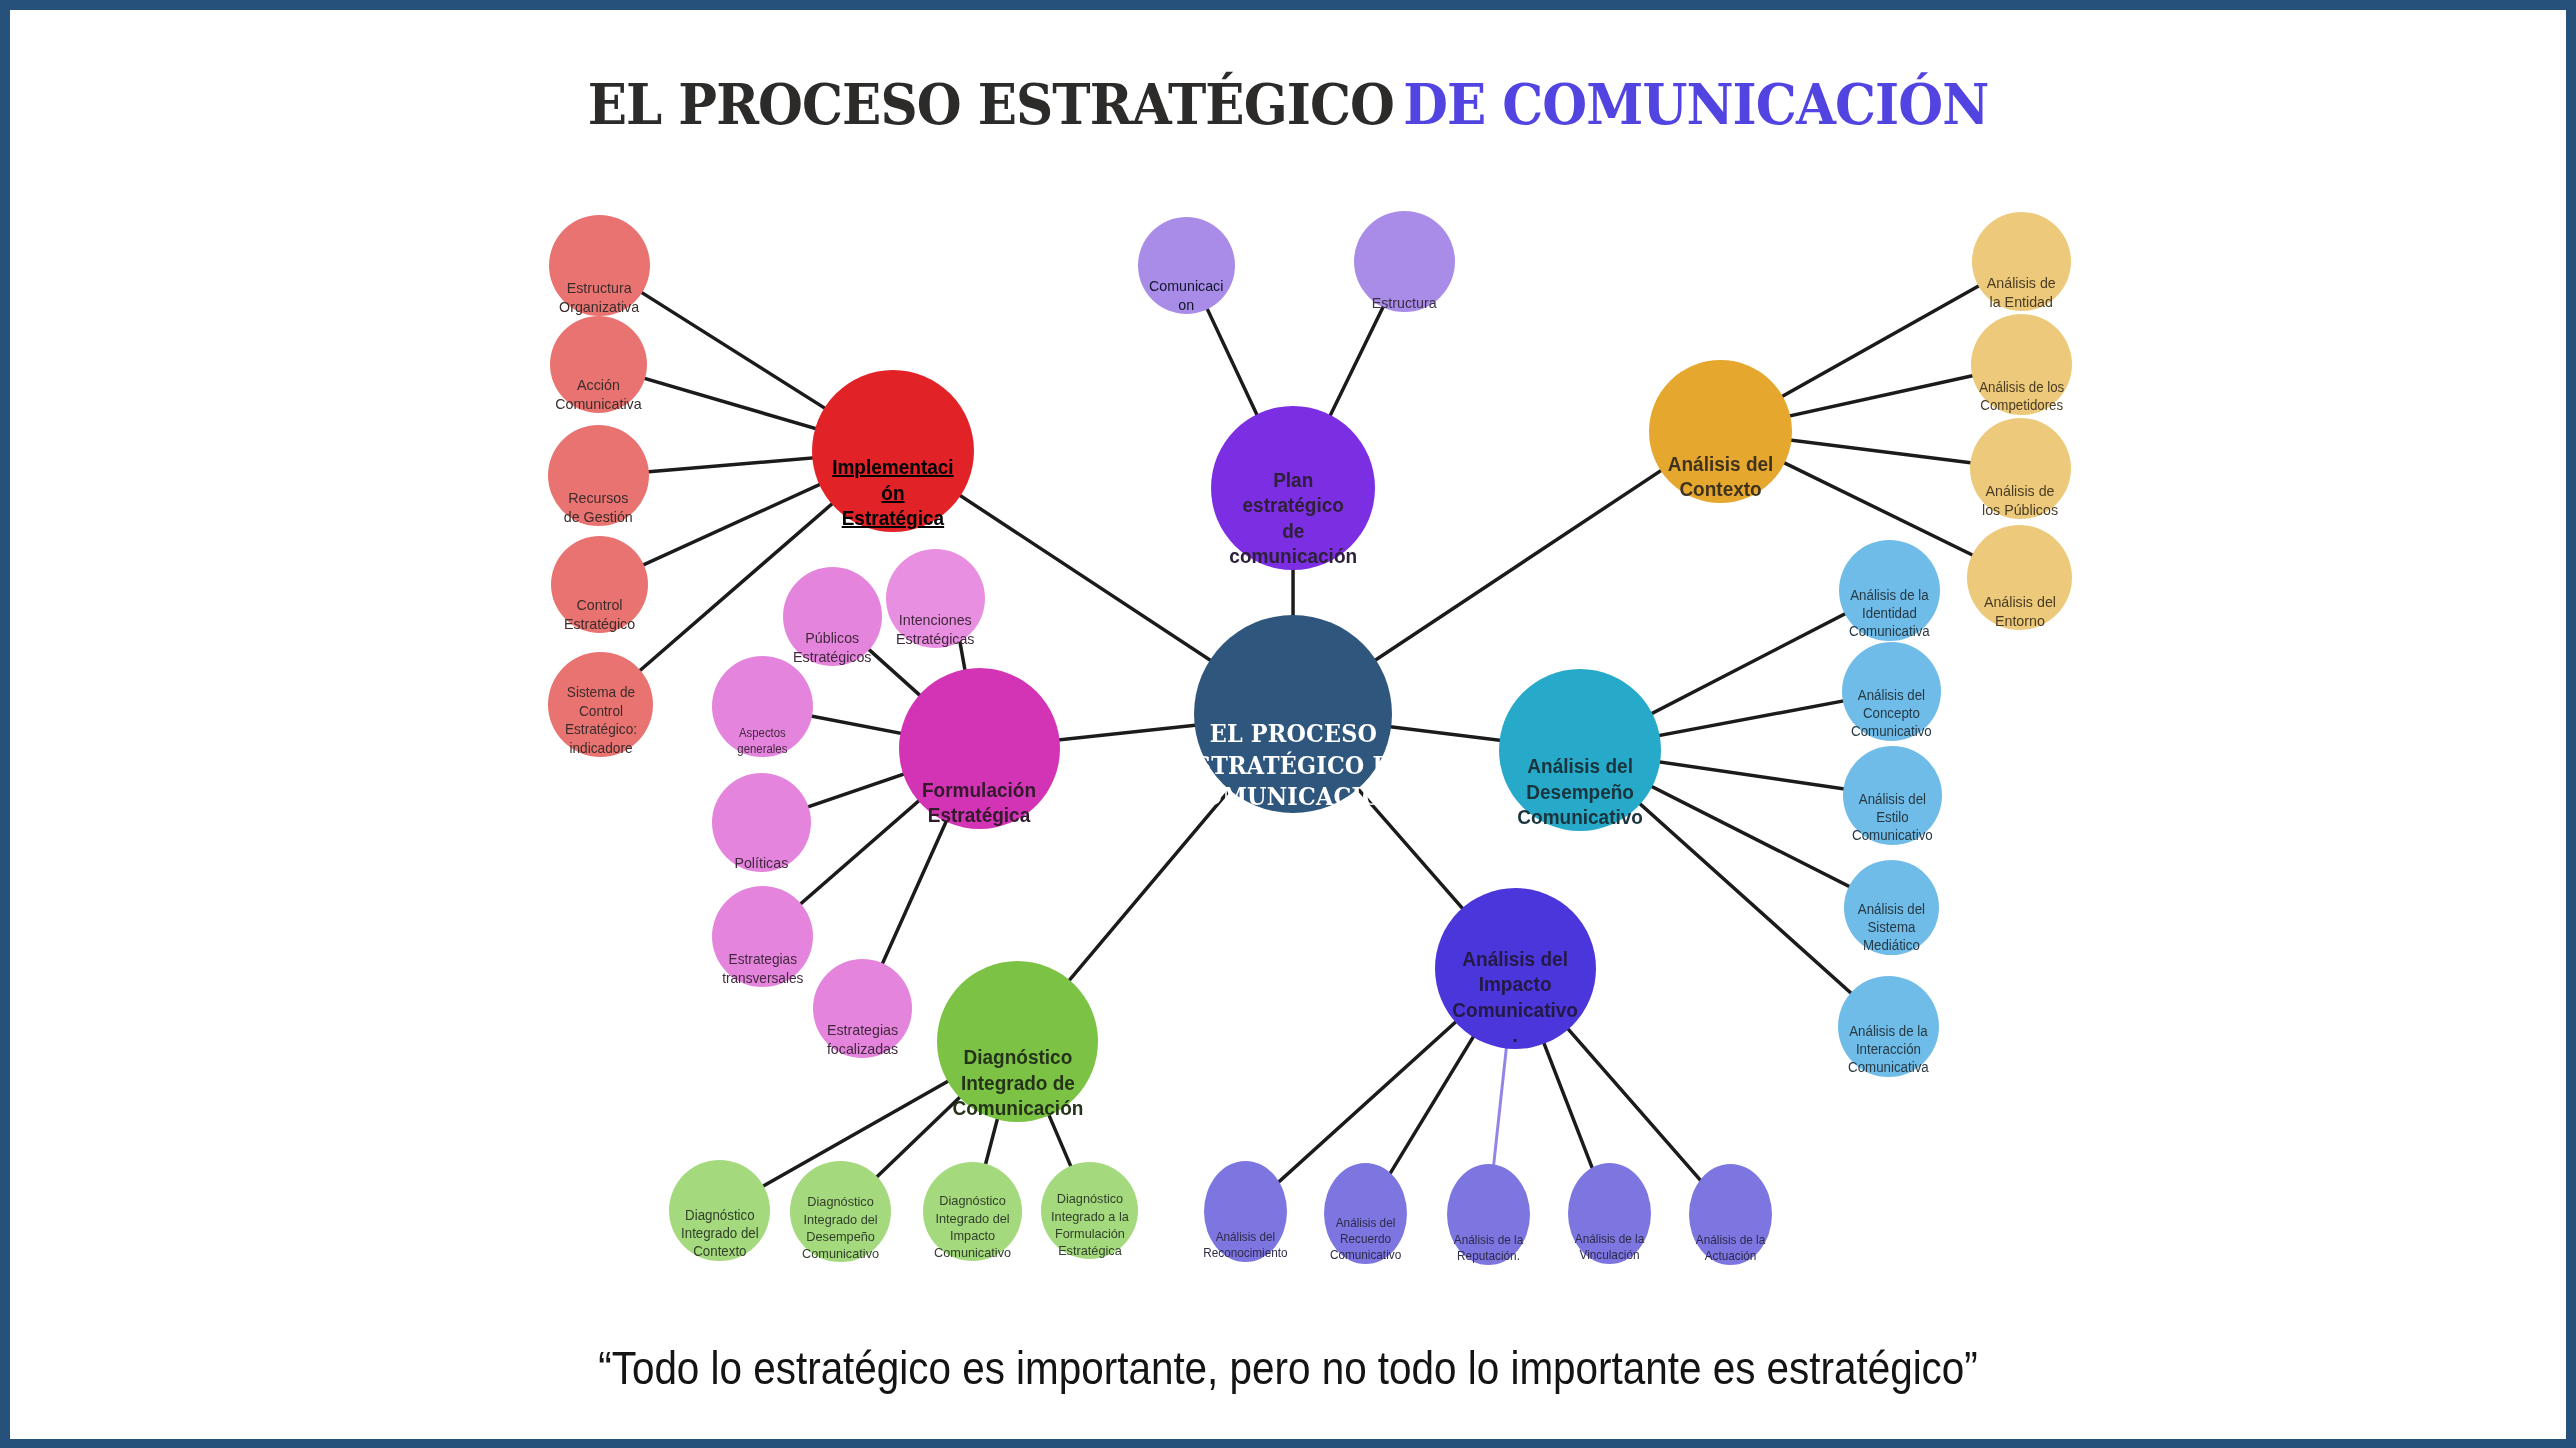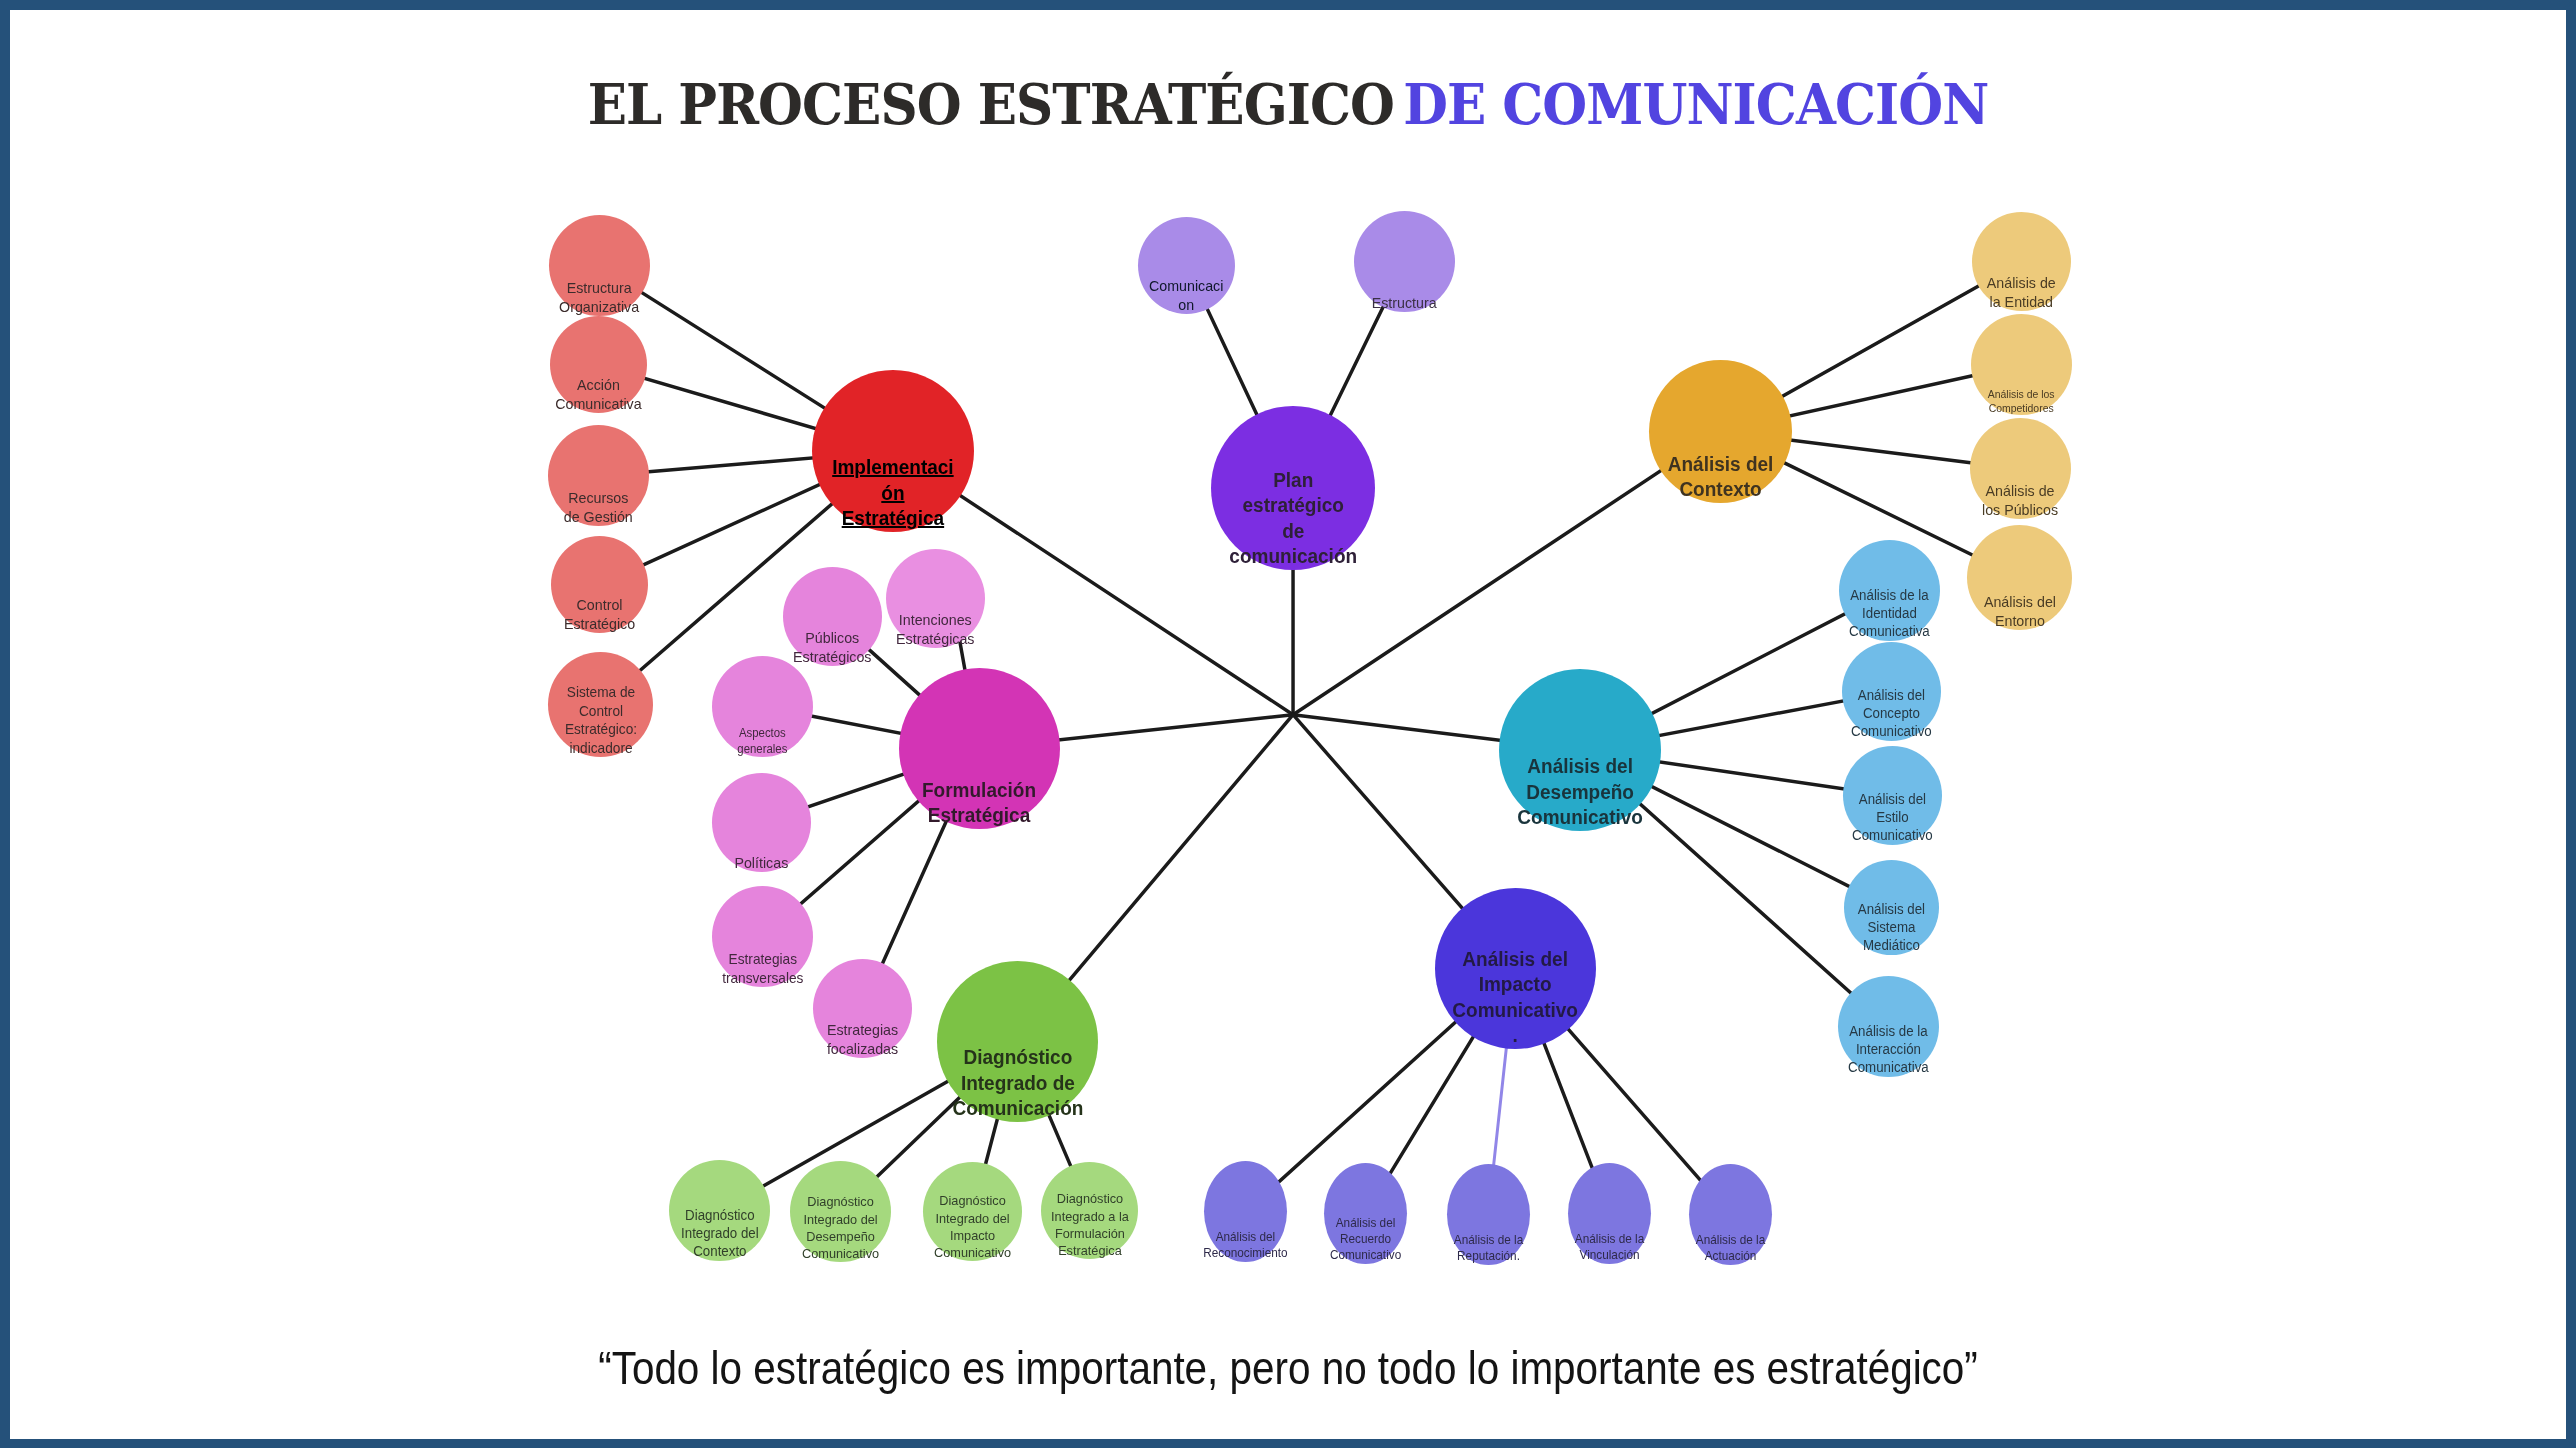--- a/index.html
+++ b/index.html
@@ -74,20 +74,27 @@
       <line x1="1017" y1="1041" x2="972" y2="1213" stroke="#1B1B1B" stroke-width="3.5" stroke-linecap="round"></line>
       <line x1="1017" y1="1041" x2="1090" y2="1212" stroke="#1B1B1B" stroke-width="3.5" stroke-linecap="round"></line>
       <line x1="1519" y1="967" x2="1247" y2="1213" stroke="#1B1B1B" stroke-width="3.5" stroke-linecap="round"></line>
       <line x1="1519" y1="967" x2="1368" y2="1215" stroke="#1B1B1B" stroke-width="3.5" stroke-linecap="round"></line>
       <line x1="1519" y1="967" x2="1492" y2="1216" stroke="#9186E8" stroke-width="3" stroke-linecap="round"></line>
       <line x1="1519" y1="967" x2="1615" y2="1215" stroke="#1B1B1B" stroke-width="3.5" stroke-linecap="round"></line>
       <line x1="1519" y1="967" x2="1737" y2="1216" stroke="#1B1B1B" stroke-width="3.5" stroke-linecap="round"></line>
     </svg>
 
   <div class="node-layer">
+      <div class="node serif" style="left: 1184px; top: 605px; width: 198px; height: 198px; background: rgb(47, 87, 125); color: rgb(255, 255, 255); font-size: 24px; font-weight: 700;">
+        <div class="label">
+          <div>EL PROCESO</div>
+          <div>ESTRATÉGICO DE</div>
+          <div>COMUNICACIÓN</div>
+        </div>
+      </div>
       <div class="node" style="left: 802px; top: 360px; width: 162px; height: 162px; background: rgb(225, 35, 39); color: #000000; font-size: 20px; font-weight: 700; text-decoration: underline;">
         <div class="label">
           <div>Implementaci</div>
           <div>ón</div>
           <div>Estratégica</div>
         </div>
       </div>
       <div class="node" style="left: 539px; top: 205px; width: 101px; height: 101px; background: rgb(232, 115, 112); color: rgb(60, 44, 44); font-size: 15px; font-weight: 400;">
         <div class="label">
           <div>Estructura</div>
@@ -144,21 +151,21 @@
           <div>Análisis del</div>
           <div>Contexto</div>
         </div>
       </div>
       <div class="node" style="left: 1962px; top: 202px; width: 99px; height: 99px; background: rgb(237, 202, 123); color: rgb(74, 60, 36); font-size: 15px; font-weight: 400;">
         <div class="label">
           <div>Análisis de</div>
           <div>la Entidad</div>
         </div>
       </div>
-      <div class="node" style="left: 1961px; top: 304px; width: 101px; height: 101px; background: rgb(237, 202, 123); color: rgb(74, 60, 36); font-size: 11px; font-weight: 400;">
+      <div class="node" style="left: 1961px; top: 304px; width: 101px; height: 101px; background: rgb(237, 202, 123); color: rgb(74, 60, 36); font-size: 14px; font-weight: 400;">
         <div class="label">
           <div>Análisis de los</div>
           <div>Competidores</div>
         </div>
       </div>
       <div class="node" style="left: 1960px; top: 408px; width: 101px; height: 101px; background: rgb(237, 202, 123); color: rgb(74, 60, 36); font-size: 15px; font-weight: 400;">
         <div class="label">
           <div>Análisis de</div>
           <div>los Públicos</div>
         </div>

